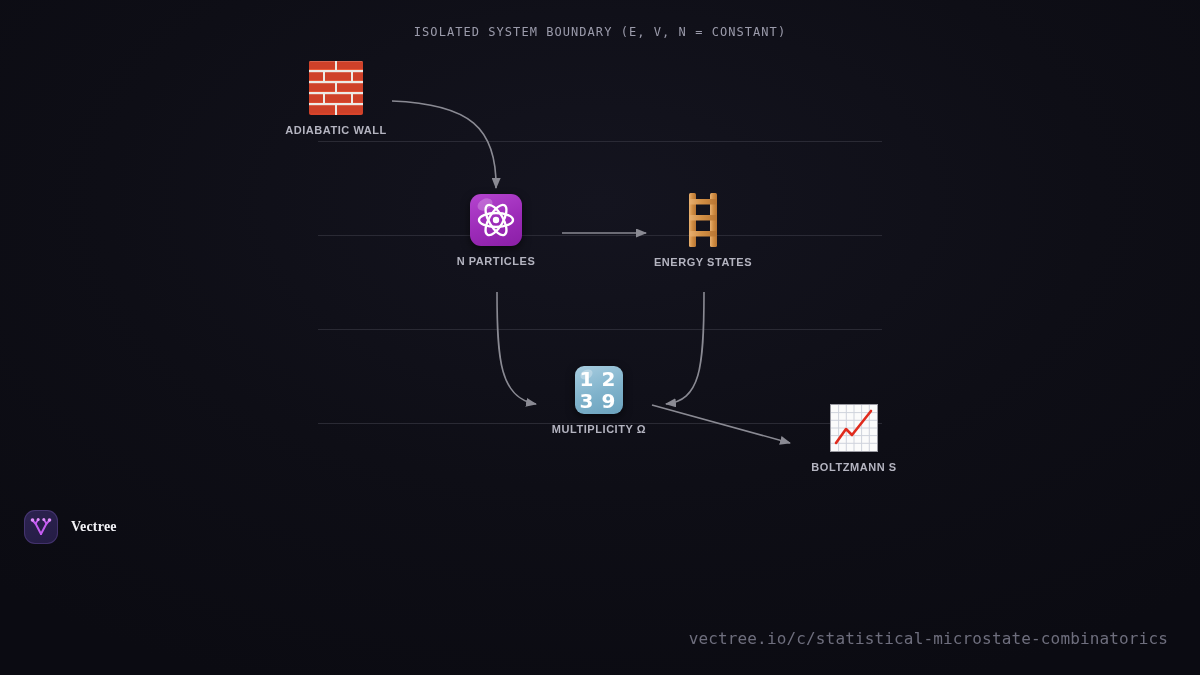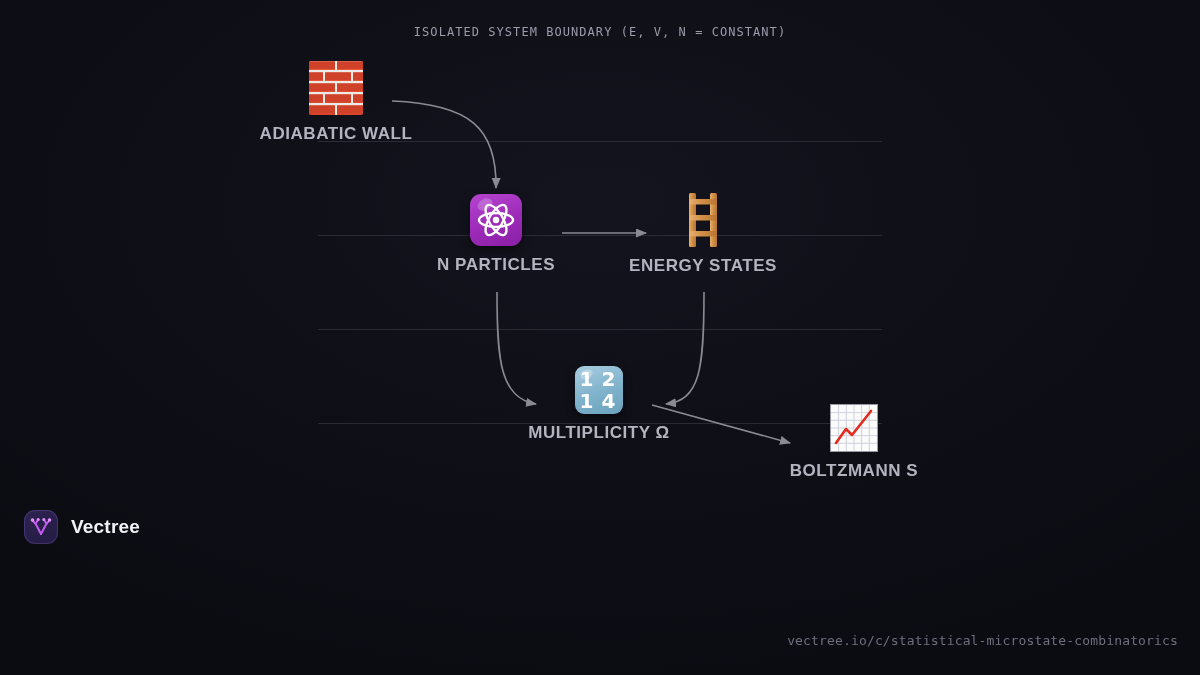--- a/index.html
+++ b/index.html
@@ -77,21 +77,21 @@
   }
   .node .glyph {
     display: block;
     margin: 0 auto;
     line-height: 1;
     font-family: "DejaVu Sans", sans-serif;
   }
   .node .caption {
     display: block;
     margin-top: 9px;
-    font-size: 17px;
+    font-size: 11px;
     font-weight: bold;
     letter-spacing: .55px;
     color: #b4b4c0;
     white-space: nowrap;
   }
 
   
   .icon {
     position: relative;
     display: inline-block;
@@ -191,45 +191,45 @@
   }
   .brand-mark {
     position: relative;
     width: 34px; height: 34px;
     border-radius: 11px;
     background: linear-gradient(150deg, #2c2350 0%, #241c44 100%);
     box-shadow: inset 0 0 0 1px rgba(150,110,220,.25);
     flex: none;
   }
   .brand-name {
-    font-family: Liberation Sans, sans-serif;
-    font-size: 19px;
+    font-family: Liberation Serif, serif;
+    font-size: 14px;
     font-weight: bold;
     color: #f2f2f6;
     letter-spacing: .2px;
   }
   .headline {
     position: absolute;
     left: 22px;
     top: 40px;
     max-width: 745px;
     font-family: "DejaVu Sans Mono", "Liberation Mono", monospace;
     font-size: 30.5px;
     font-weight: bold;
     line-height: 33px;
     letter-spacing: -0.2px;
     color: #ffffff;
     white-space: pre-line;
   }
   .url {
     position: absolute;
-    right: 22px;
+    right: 32px;
     bottom: 27px;
     font-family: "DejaVu Sans Mono", "Liberation Mono", monospace;
-    font-size: 13px;
+    font-size: 16px;
     letter-spacing: .15px;
     color: #6e6e7d;
   }
 </style>
 </head>
 <body>
 
 <div class="canvas">
 
   <div class="diagram">
@@ -329,21 +329,21 @@
         </span>
       </span>
       <span class="caption">N PARTICLES</span>
     </div>
 
     <div class="node" style="left:599px; top:366px">
       <span class="glyph">
         <span class="icon icon-1234">
           <span class="gloss"></span>
           <span class="row">1 2</span>
-          <span class="row">1 4</span>
+          <span class="row">3 9</span>
         </span>
       </span>
       <span class="caption">MULTIPLICITY Ω</span>
     </div>
 
     <div class="node" style="left:854px; top:404px">
       <span class="glyph">
         <span class="icon icon-chart">
           <svg width="46" height="46" viewBox="0 0 46 46">
             <g stroke="#cfd3dc" stroke-width="1">

